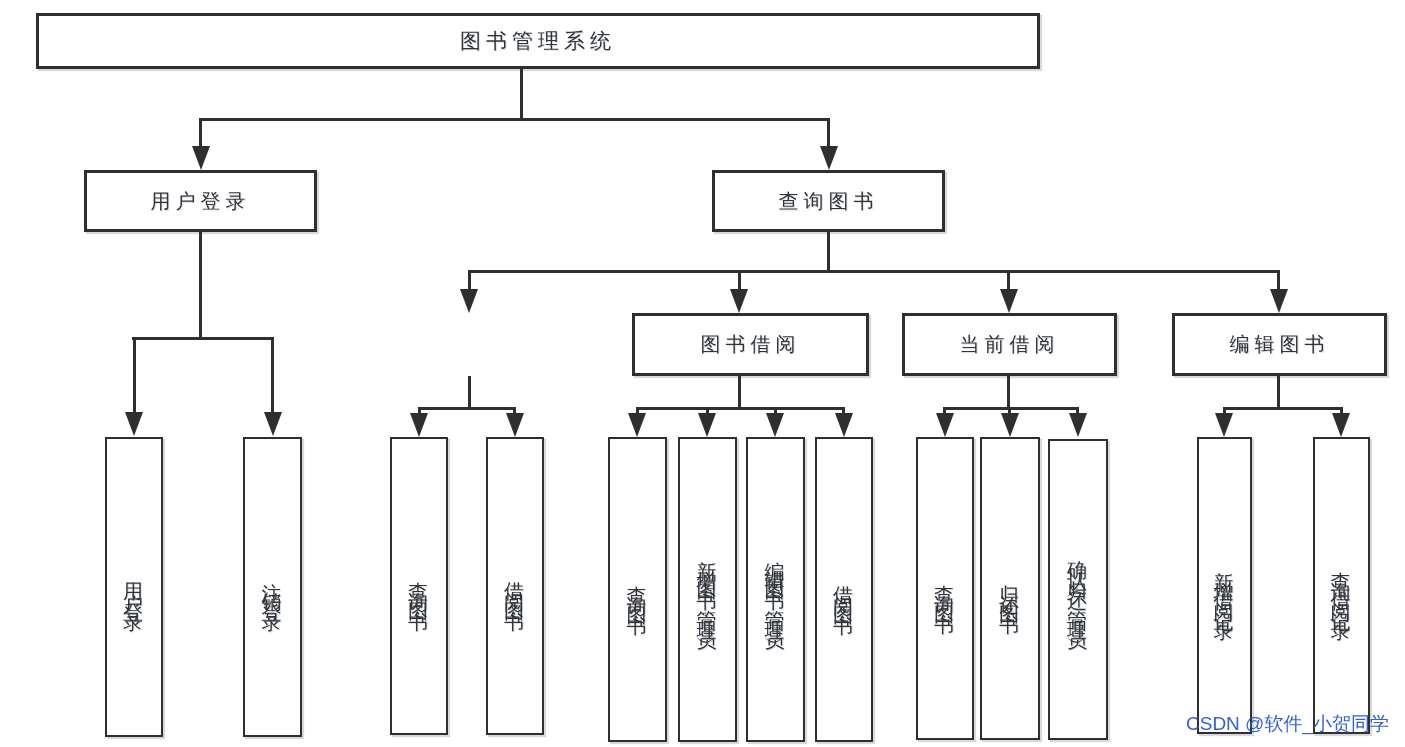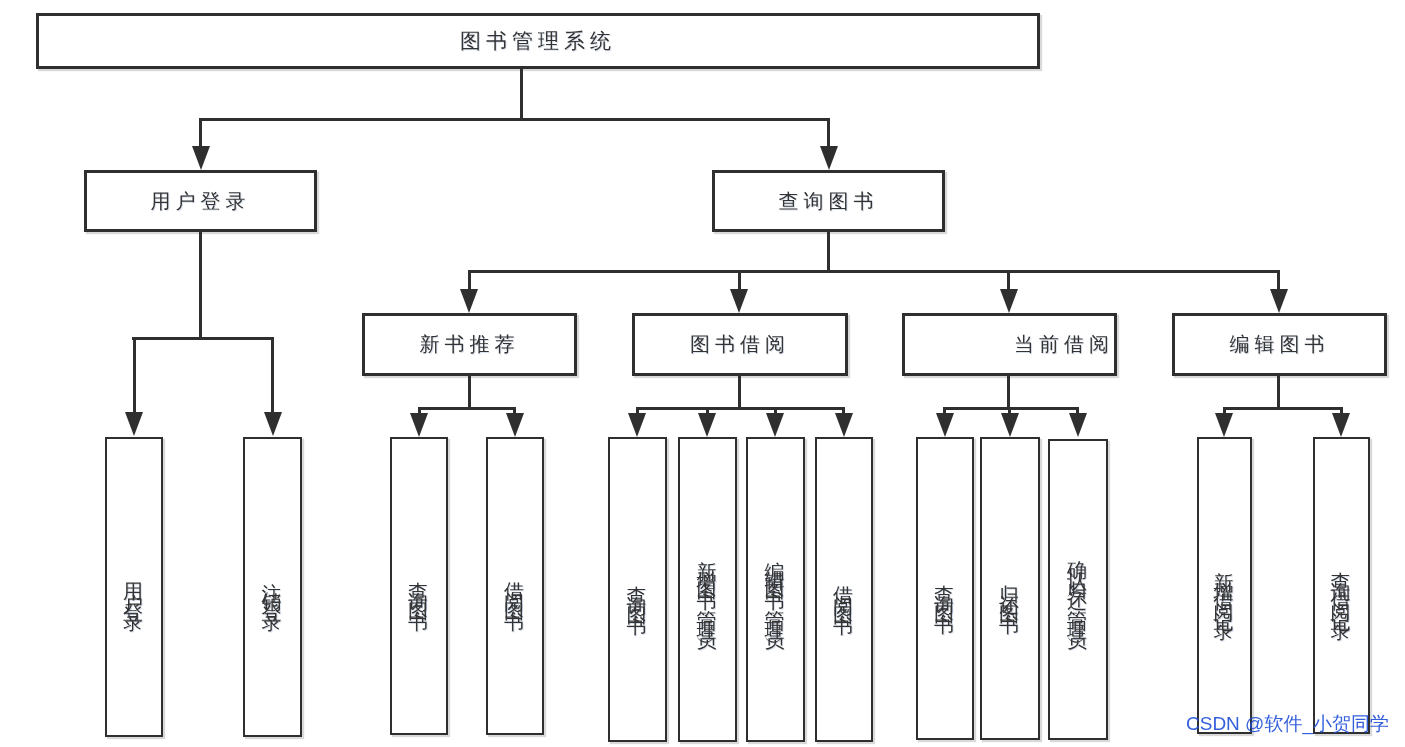--- a/index.html
+++ b/index.html
@@ -111,27 +111,24 @@
   <div class="hline" style="left:468px; top:270px; width:812px;"></div>
   <div class="vline" style="left:468px; top:270px; height:20px;"></div>
   <div class="arrow" style="left:460px; top:289px;"></div>
   <div class="vline" style="left:738px; top:270px; height:20px;"></div>
   <div class="arrow" style="left:730px; top:289px;"></div>
   <div class="vline" style="left:1007px; top:270px; height:20px;"></div>
   <div class="arrow" style="left:1000px; top:289px;"></div>
   <div class="vline" style="left:1277px; top:270px; height:20px;"></div>
   <div class="arrow" style="left:1270px; top:289px;"></div>
 
-  <div class="box" style="left:362px; top:313px; width:215px; height:63px;">
-    <span class="hlabel">新书推荐</span>
-  </div>
-  <div class="box" style="left:632px; top:313px; width:216px; height:63px;">
+  <div class="box" style="left:632px; top:313px; width:237px; height:63px;">
     <span class="hlabel">图书借阅</span>
   </div>
-  <div class="box" style="left:902px; top:313px; width:215px; height:63px;justify-content:flex-end;">
+  <div class="box" style="left:902px; top:313px; width:215px; height:63px;">
     <span class="hlabel">当前借阅</span>
   </div>
   <div class="box" style="left:1172px; top:313px; width:215px; height:63px;">
     <span class="hlabel">编辑图书</span>
   </div>
 
   <div class="vline" style="left:468px; top:376px; height:31px;"></div>
   <div class="hline" style="left:418px; top:407px; width:98px;"></div>
   <div class="vline" style="left:418px; top:407px; height:8px;"></div>
   <div class="arrow" style="left:410px; top:413px;"></div>

